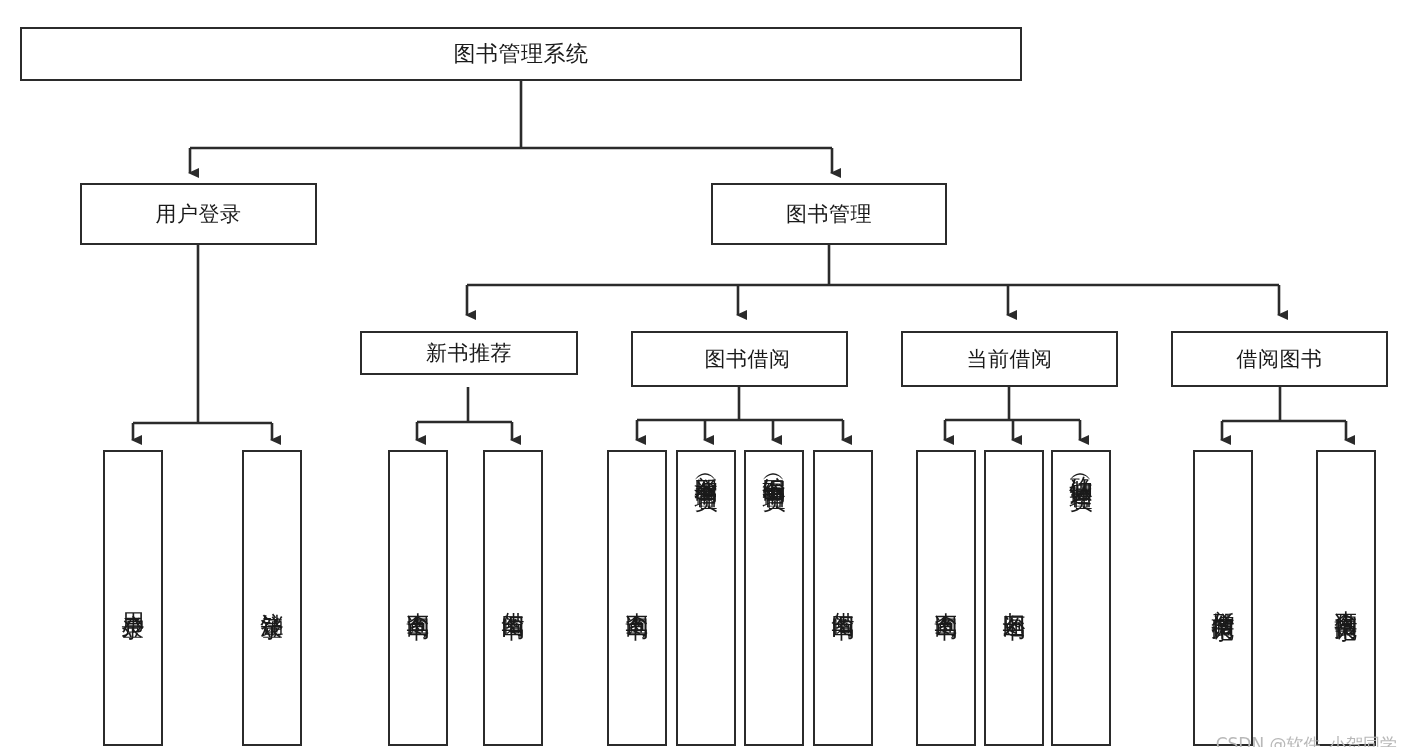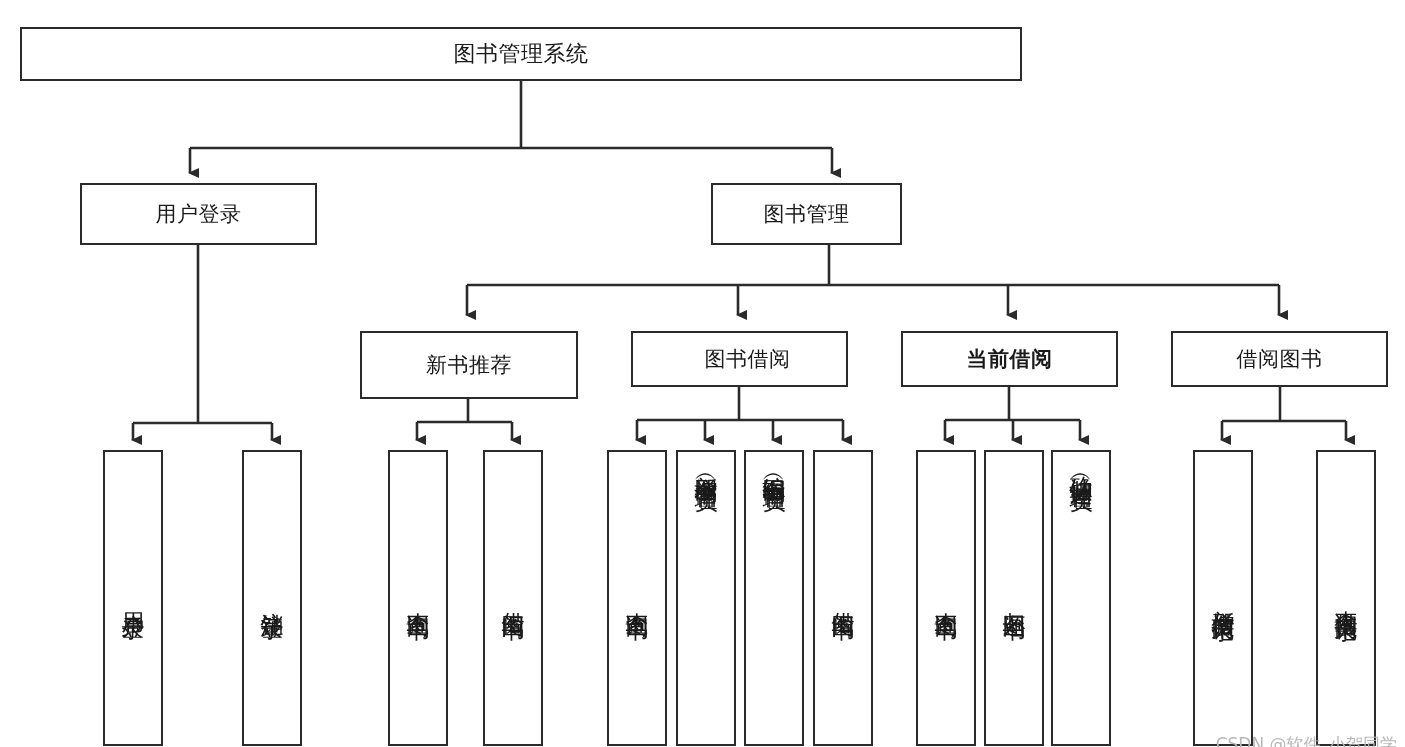--- a/index.html
+++ b/index.html
@@ -136,33 +136,33 @@
   </svg>
 
   <div class="node horiz root" style="left:20px; top:14px; width:1002px; height:54px;">
     <span class="node-label">图书管理系统</span>
   </div>
 
   <div class="node horiz" style="left:80px; top:170px; width:237px; height:62px;">
     <span class="node-label">用户登录</span>
   </div>
 
-  <div class="node horiz" style="left:711px; top:170px; width:191px; height:62px;">
+  <div class="node horiz" style="left:711px; top:170px; width:236px; height:62px;">
     <span class="node-label">图书管理</span>
   </div>
 
-  <div class="node horiz" style="left:360px; top:318px; width:218px; height:68px;">
+  <div class="node horiz" style="left:360px; top:318px; width:218px; height:44px;">
     <span class="node-label">新书推荐</span>
   </div>
 
   <div class="node horiz" style="left:631px; top:318px; width:217px; height:56px;padding-left:16px;">
     <span class="node-label">图书借阅</span>
   </div>
 
-  <div class="node horiz" style="left:901px; top:318px; width:217px; height:56px;font-weight:bold;">
+  <div class="node horiz" style="left:901px; top:318px; width:217px; height:56px;">
     <span class="node-label">当前借阅</span>
   </div>
 
   <div class="node horiz" style="left:1171px; top:318px; width:217px; height:56px;">
     <span class="node-label">借阅图书</span>
   </div>
 
   <div class="node vert centered" style="left:103px; top:437px; width:60px; height:296px;">
     <span class="node-label">用户登录</span>
   </div>

